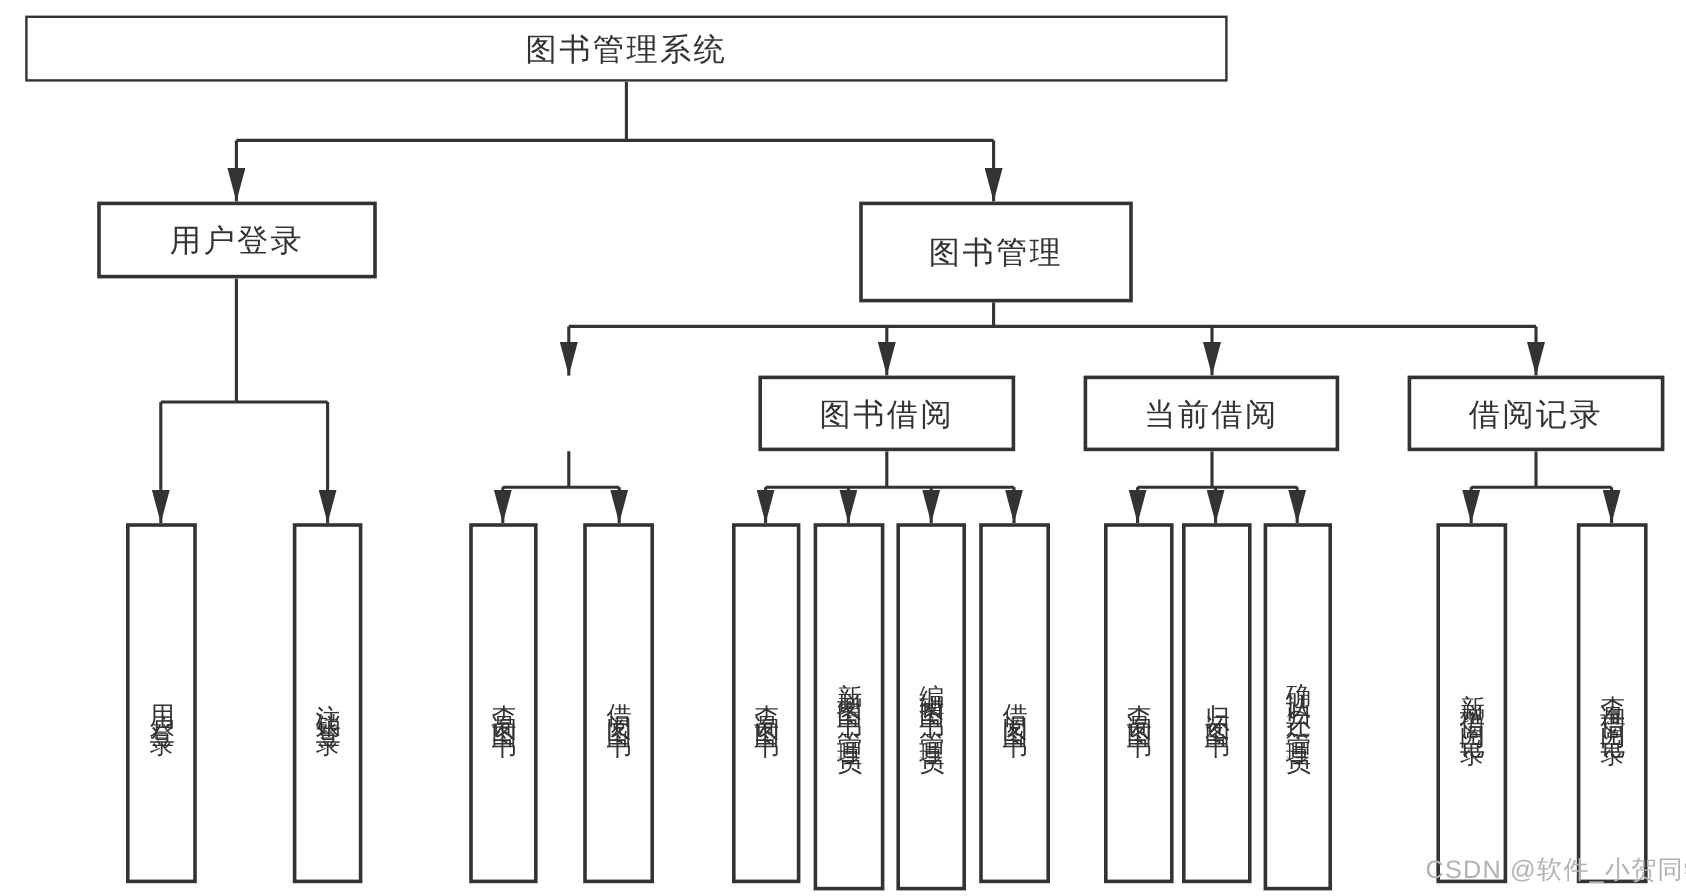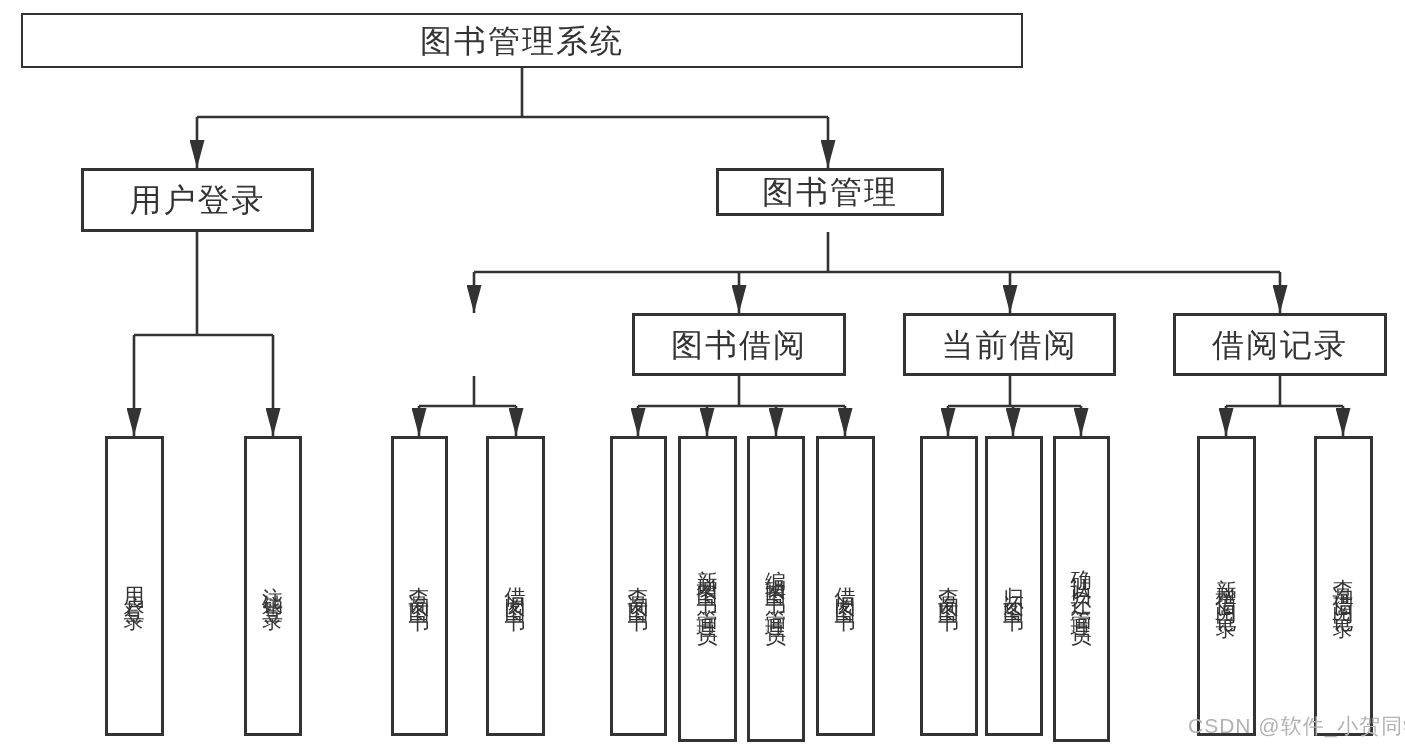--- a/index.html
+++ b/index.html
@@ -9,21 +9,21 @@
   }
   .wires{position:absolute;left:0;top:0;z-index:1;}
   .wire{stroke:#333333;stroke-width:2.6;fill:none;}
   .node{
     position:absolute;z-index:2;background:#ffffff;border:3px solid #333333;
     box-sizing:border-box;display:flex;align-items:center;justify-content:center;
     color:#333333;
   }
   .node.root{border-width:2.5px;}
   .node.h .label{
-    font-size:32px;letter-spacing:2px;white-space:nowrap;line-height:1;
+    font-size:26px;letter-spacing:2px;white-space:nowrap;line-height:1;
   }
   .node.v .label{
     writing-mode:vertical-rl;text-orientation:mixed;
     font-size:21px;letter-spacing:8px;line-height:1;white-space:nowrap;
   }
   .watermark{
     position:absolute;z-index:5;color:#b2b2b2;font-size:21px;letter-spacing:1px;
     white-space:nowrap;line-height:1;
   }
 </style>
@@ -73,21 +73,21 @@
     <path class="wire" d="M1343,406 L1343,436" marker-end="url(#ah)"></path>
   </svg>
 
   <div class="node h root" style="left:21px;top:13px;width:1002px;height:55px">
     <span class="label">图书管理系统</span>
   </div>
 
   <div class="node h" style="left:81px;top:168px;width:233px;height:64px">
     <span class="label">用户登录</span>
   </div>
-  <div class="node h" style="left:716px;top:168px;width:228px;height:48px">
+  <div class="node h" style="left:716px;top:168px;width:228px;height:84px">
     <span class="label">图书管理</span>
   </div>
 
   <div class="node h" style="left:632px;top:313px;width:214px;height:63px">
     <span class="label">图书借阅</span>
   </div>
   <div class="node h" style="left:903px;top:313px;width:213px;height:63px">
     <span class="label">当前借阅</span>
   </div>
   <div class="node h" style="left:1173px;top:313px;width:214px;height:63px">

